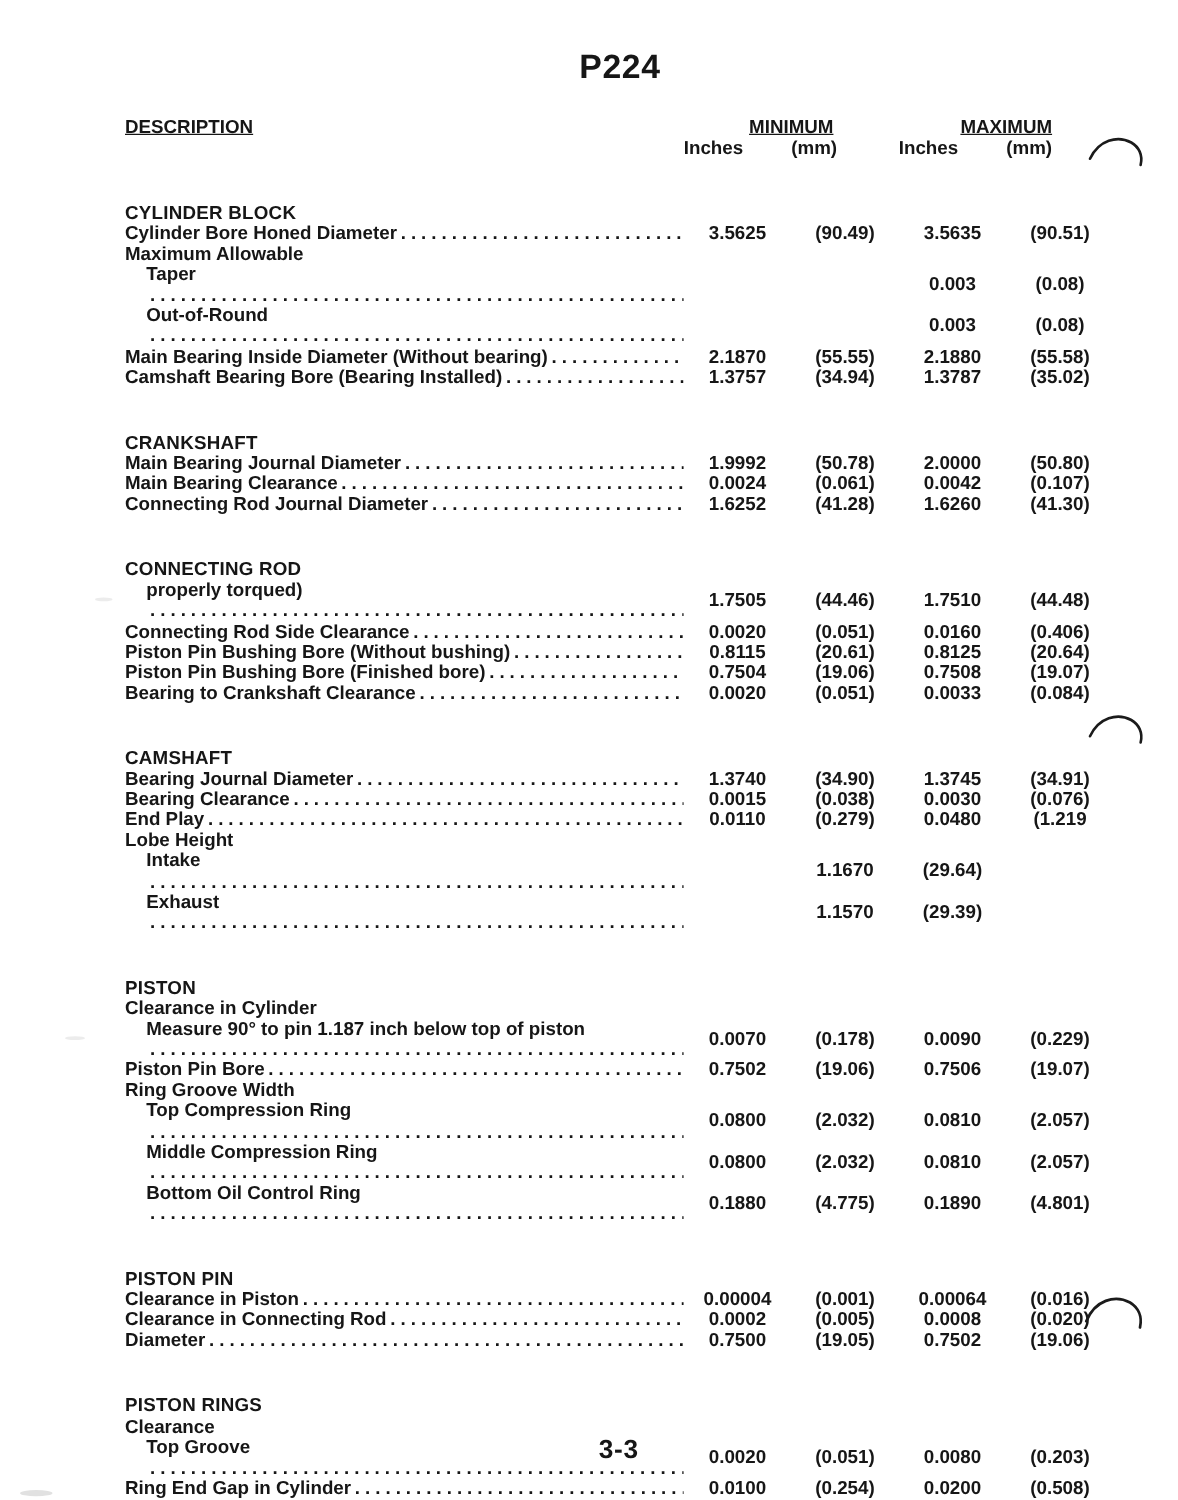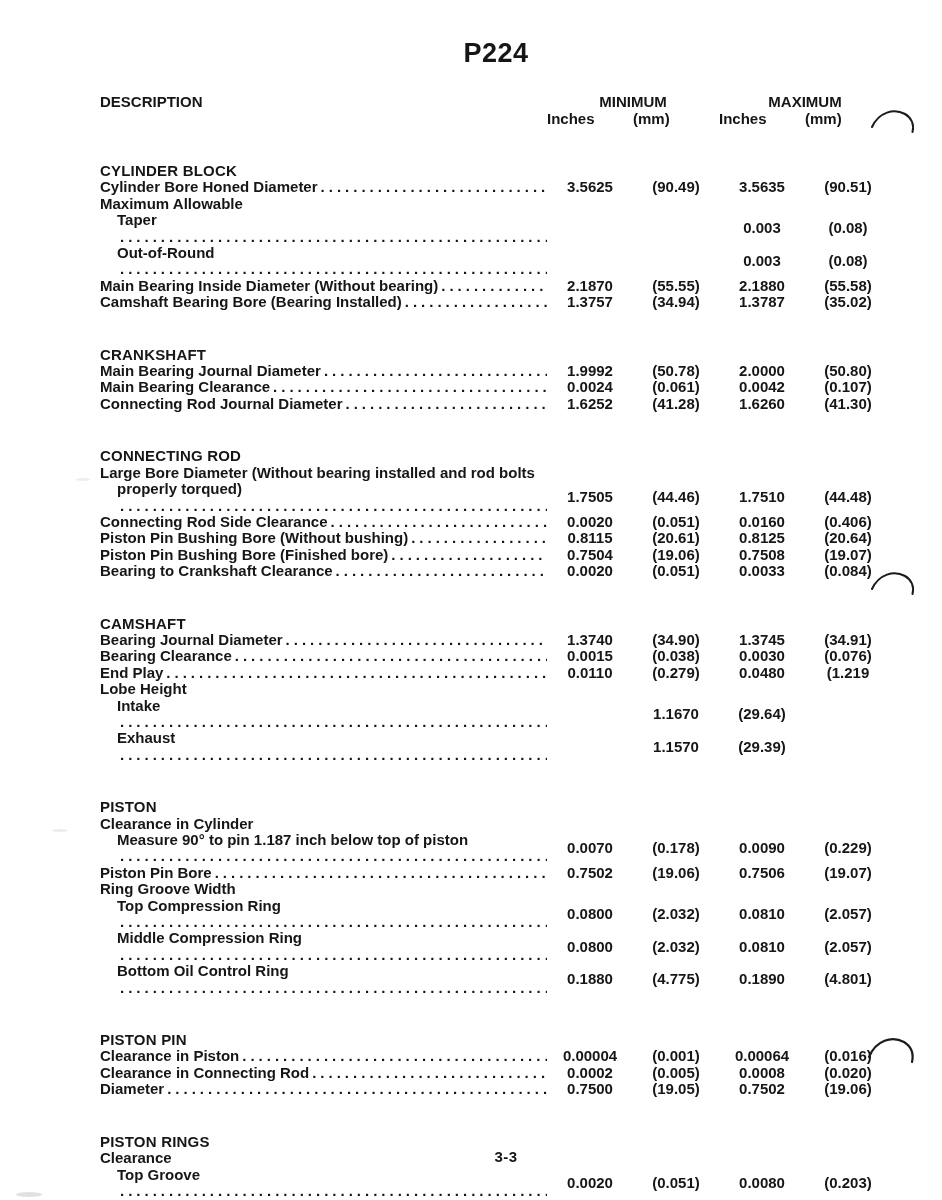--- a/index.html
+++ b/index.html
@@ -18,42 +18,42 @@
     text-align:center;
     font-size:27px;
     line-height:31px;
     letter-spacing:0.5px;
     position:relative;
     left:25px;
   }
   .content { margin:24px 51px 0 100px; font-size:15px; line-height:16.4px; }
 
   
-  .head-row1 { display:flex; line-height:17px; }
+  .head-row1 { display:flex; line-height:17px;text-decoration:underline; }
   .head-desc { flex:1; min-width:0; }
   .head-group { width:172px; flex:none; text-align:center; }
   .head-row2 { display:flex; line-height:17px; }
   .head-spacer { flex:1; min-width:0; }
   .head-sub { width:86px; flex:none; text-align:left; }
 
   
   .section { margin-top:36px; }
   .section-title { line-height:16.4px; letter-spacing:0.2px; }
   .row { display:flex; line-height:16.4px;align-items:center; }
   .label-wrap { flex:1; min-width:0; display:flex; white-space:nowrap; overflow:hidden; }
   .indent-1 { padding-left:17px;flex-direction:column; }
   .row-label { flex:none; }
   .leader { flex:1; min-width:0; overflow:hidden; white-space:nowrap; margin-left:3px; letter-spacing:4px; }
   .leader::after { content:"......................................................................................................................"; }
   .col { width:86px; flex:none; text-align:center; white-space:nowrap; }
 
   .page-number {
-    position:absolute; top:1148px; left:506px;
+    position:absolute; top:1148px; left:495px;
     transform:translateX(-50%);
-    font-size:15px; letter-spacing:0.5px;
+    font-size:21px; letter-spacing:0.5px;
   }
 
   
   .curl { position:absolute; pointer-events:none; }
   
   .smudge { position:absolute; background:#c9c9c9; border-radius:50%; opacity:0.55; }
 </style>
 </head>
 <body>
 
@@ -165,23 +165,20 @@
           </div>
           <div class="col">1.6252</div>
           <div class="col">(41.28)</div>
           <div class="col">1.6260</div>
           <div class="col">(41.30)</div>
         </div>
       </div>
       <div class="section">
         <div class="section-title">CONNECTING ROD</div>
         <div class="row">
-          <div class="label-wrap">
-            <span class="row-label">Large Bore Diameter (Without bearing installed and rod bolts</span>
-          </div>
           <div class="col"></div>
           <div class="col"></div>
           <div class="col"></div>
           <div class="col"></div>
         </div>
         <div class="row">
           <div class="label-wrap indent-1">
             <span class="row-label">properly torqued)</span>
             <span class="leader"></span>
           </div>

